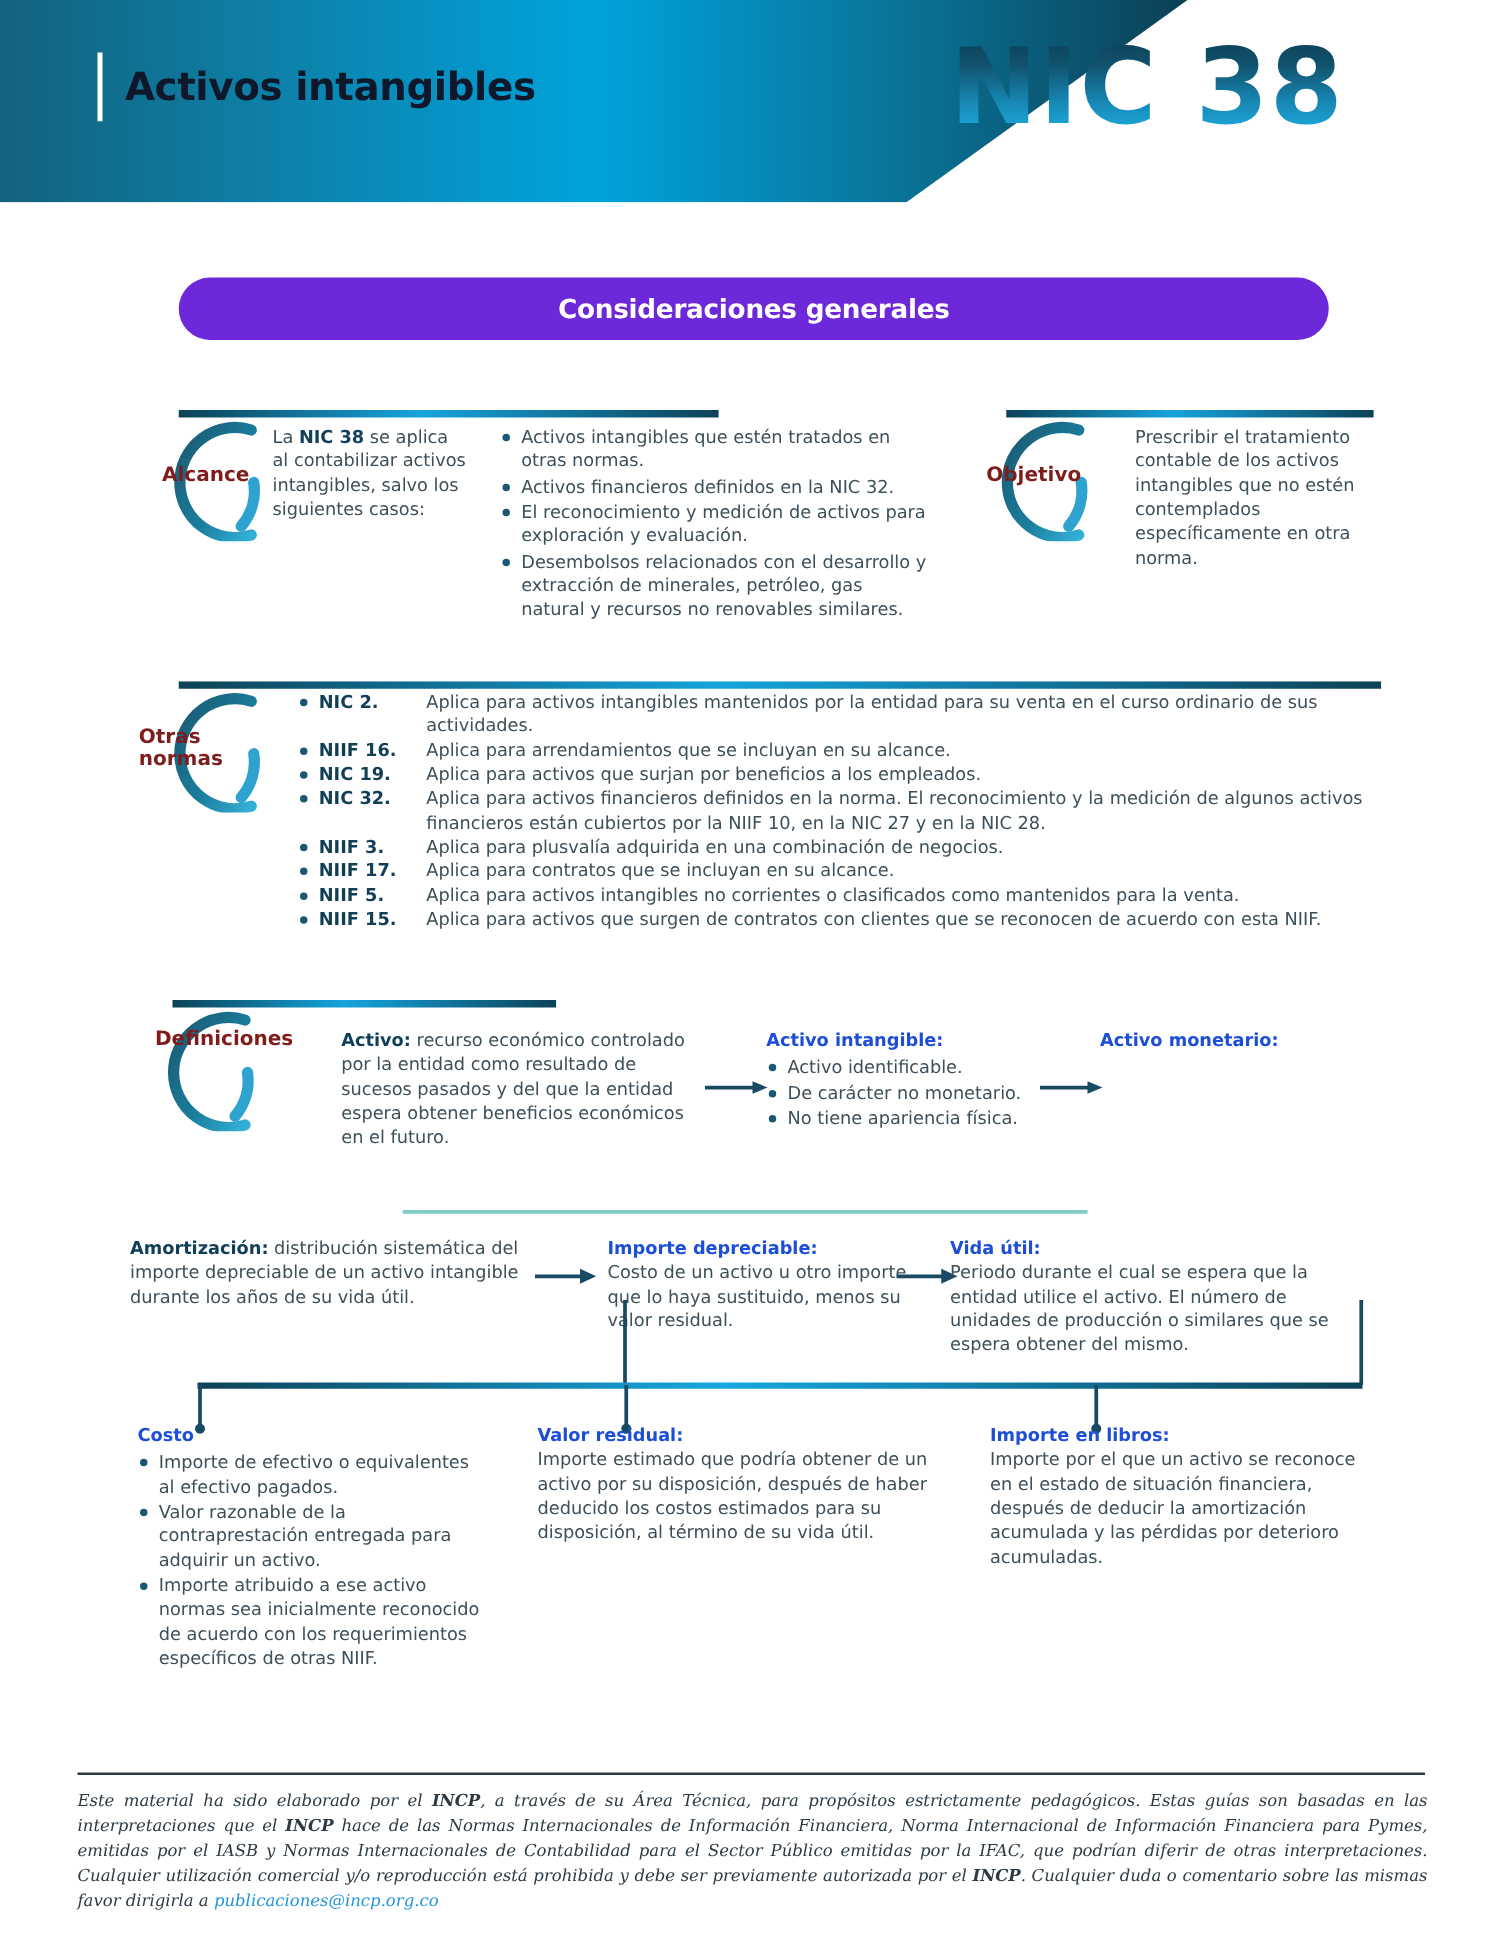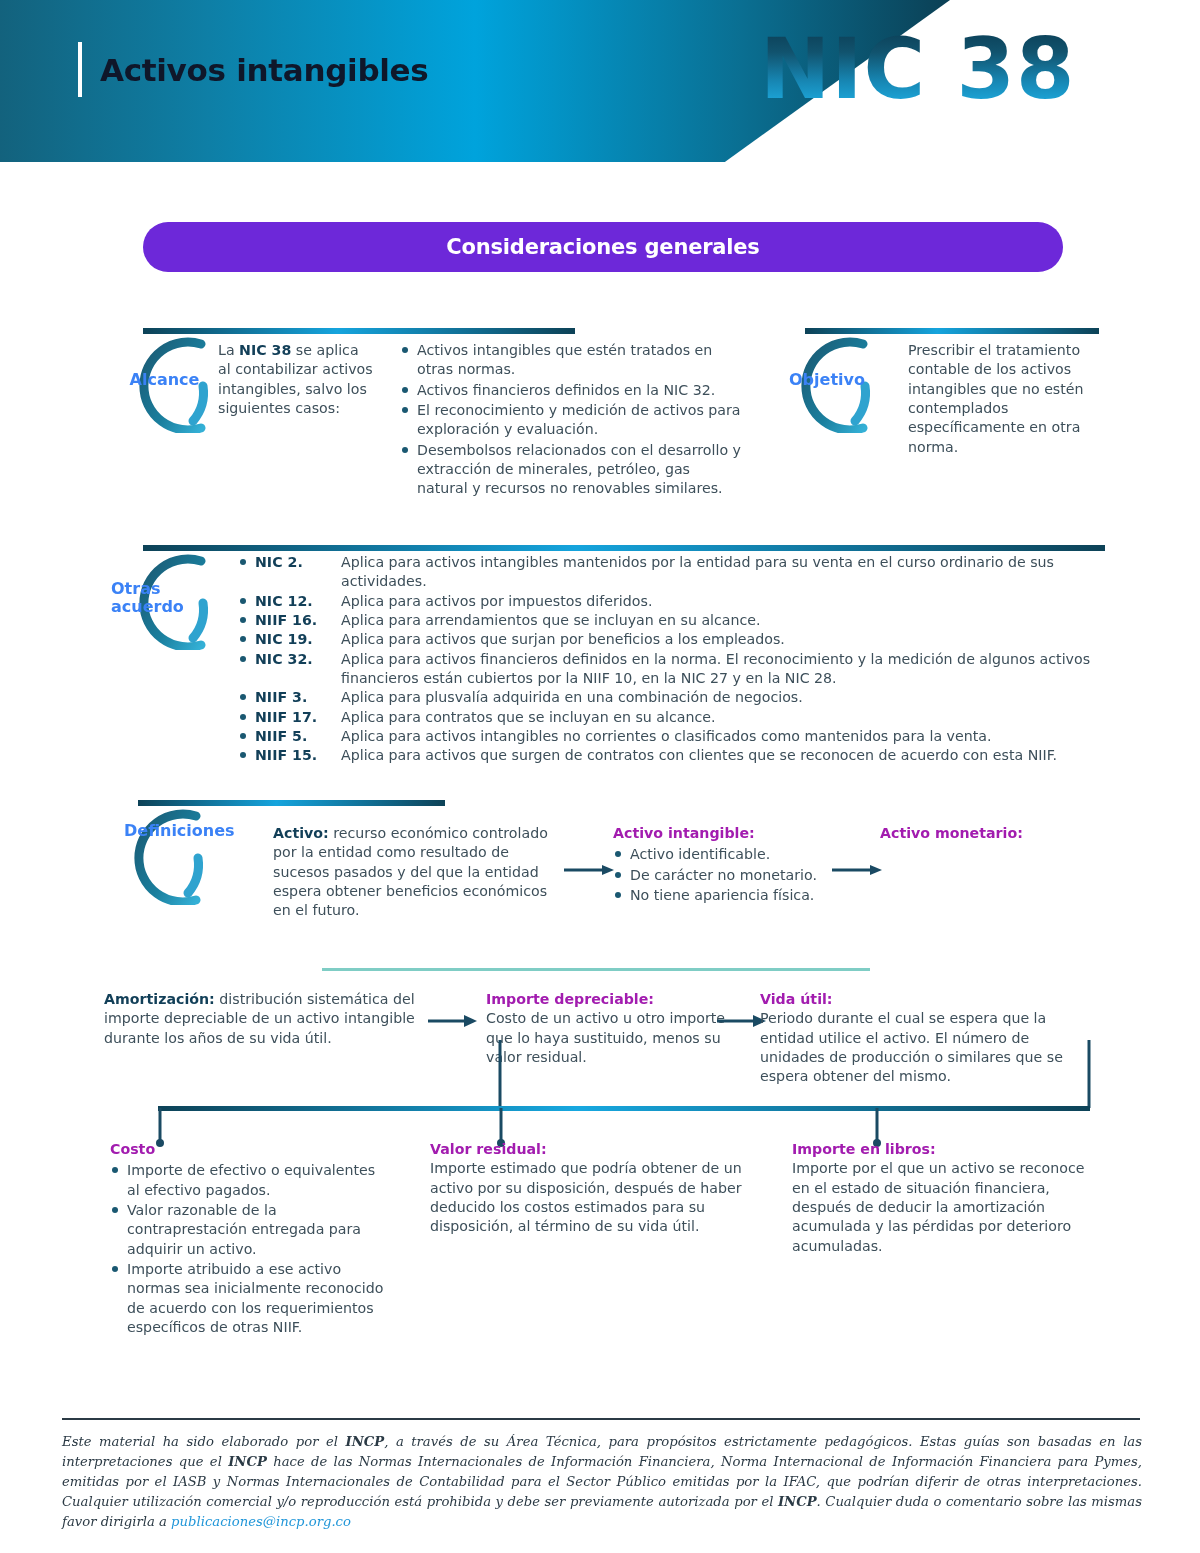--- a/index.html
+++ b/index.html
@@ -52,29 +52,29 @@
     display:flex; align-items:center; justify-content:center;
     color:#ffffff; font-size:21px; font-weight:bold;
     letter-spacing:-0.2px;
   }
 
   
   .badge { position:absolute; }
   .badge svg { display:block; }
   .badge-label {
     position:absolute;
-    font-weight:bold; color:#3b82f6; font-size:16px;
+    font-weight:bold; color:#7f1d1d; font-size:16px;
     white-space:nowrap; text-align:center;
     line-height:1.12;
   }
 
   
   .tb { position:absolute; font-size:14.2px; line-height:1.36; color:#3d4f5a; }
   .tb b, .tb strong { color:#123f58; }
-  .tb .hd { font-weight:bold; color:#a21caf; display:block; }
+  .tb .hd { font-weight:bold; color:#1d4ed8; display:block; }
 
   ul.bl { list-style:none; margin:0; padding:0; }
   ul.bl li {
     position:relative; padding-left:17px; margin-bottom:1px;
   }
   ul.bl li::before {
     content:""; position:absolute; left:2px; top:6px;
     width:6px; height:6px; border-radius:50%;
     background:#1a5871;
   }
@@ -202,33 +202,29 @@
         <stop offset="60%" stop-color="#1a7f9e"></stop>
         <stop offset="100%" stop-color="#34b0d6"></stop>
       </linearGradient>
     </defs>
     <rect x="38" y="0" width="962" height="6" fill="url(#ruleGradC)"></rect>
     <path d="M 96 16 A 44 44 0 1 0 96 100" fill="none" stroke="url(#ringGradC)" stroke-width="9" stroke-linecap="round"></path>
     <path d="M 98 58 A 44 44 0 0 1 88 93" fill="none" stroke="#2fa3cf" stroke-width="9" stroke-linecap="round"></path>
   </svg>
   <div class="badge-label" style="left:6px; top:35px; width:108px; text-align:left;">
     <span>Otras</span><br>
-    <span>acuerdo</span>
+    <span>normas</span>
   </div>
 </div>
 
 <div class="tb" style="left:238px; top:553px; width:870px;">
   <ul class="normlist">
     <li>
         <span class="code">NIC 2.</span>
         <span class="desc">Aplica para activos intangibles mantenidos por la entidad para su venta en el curso ordinario de sus actividades.</span>
-      </li>
-    <li>
-        <span class="code">NIC 12.</span>
-        <span class="desc">Aplica para activos por impuestos diferidos.</span>
       </li>
     <li>
         <span class="code">NIIF 16.</span>
         <span class="desc">Aplica para arrendamientos que se incluyan en su alcance.</span>
       </li>
     <li>
         <span class="code">NIC 19.</span>
         <span class="desc">Aplica para activos que surjan por beneficios a los empleados.</span>
       </li>
     <li>

